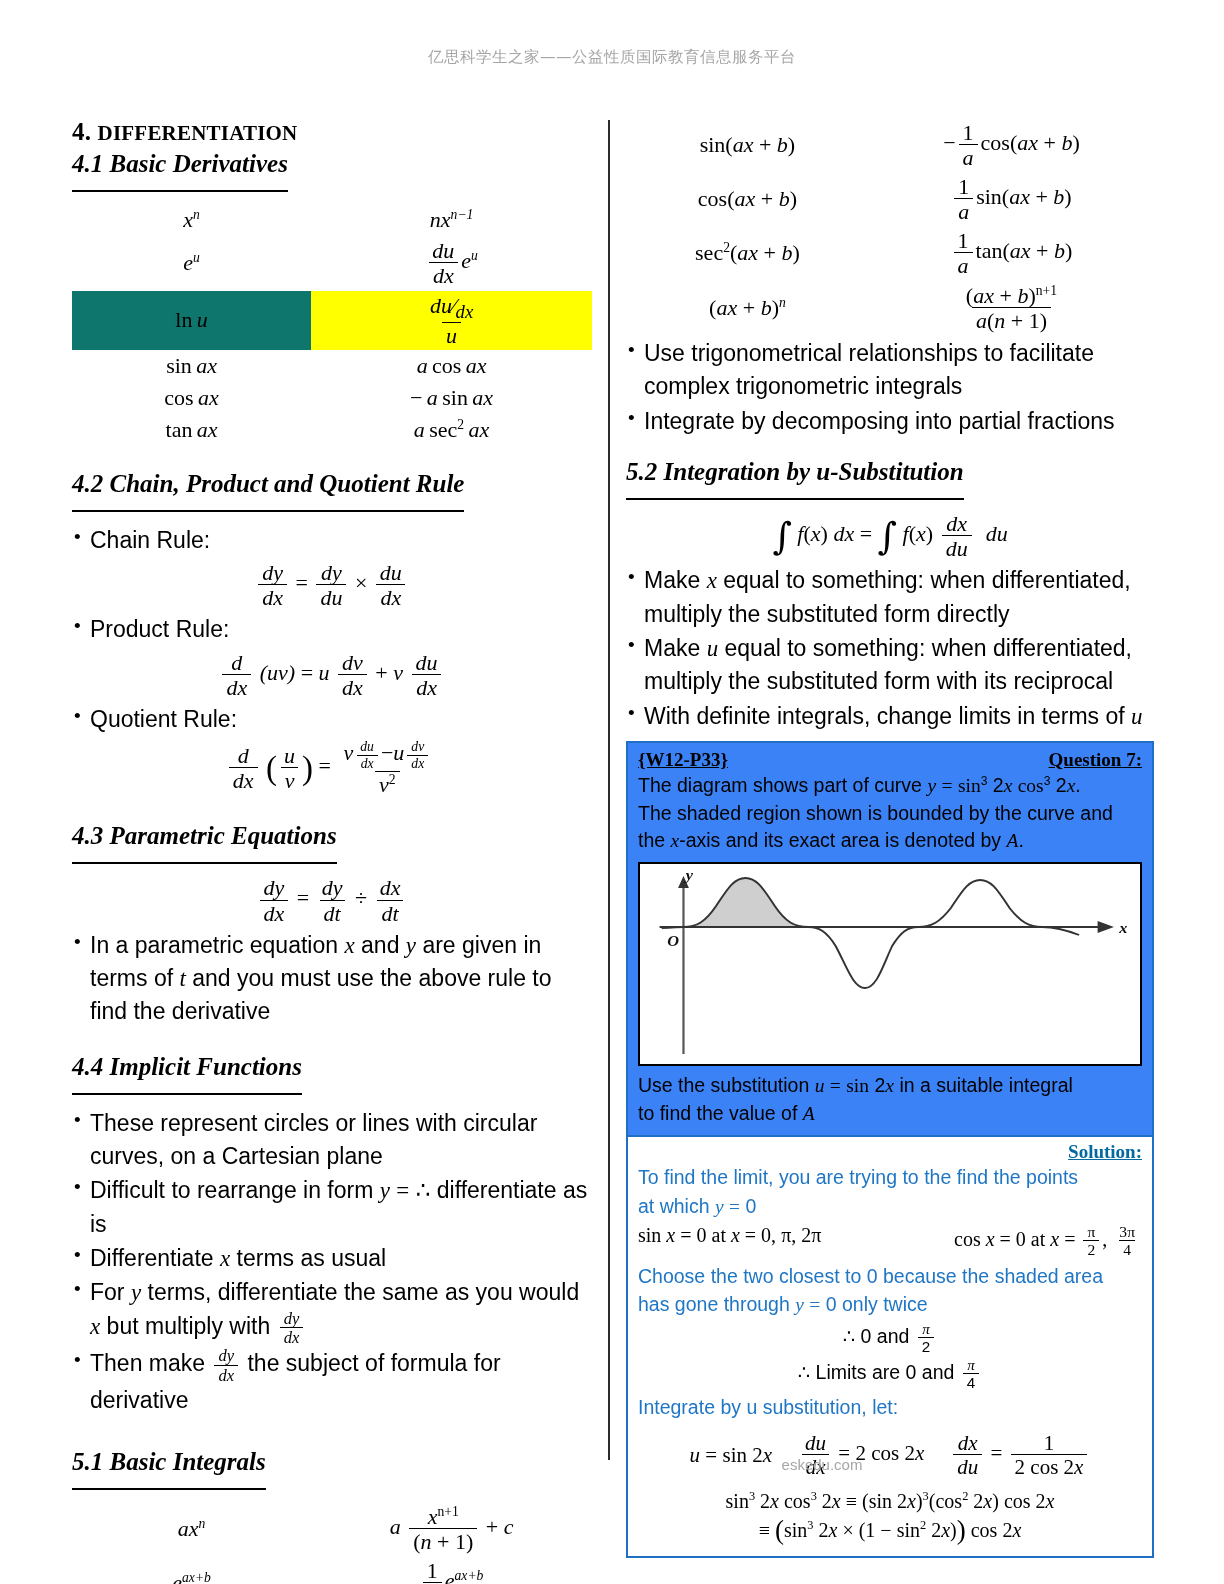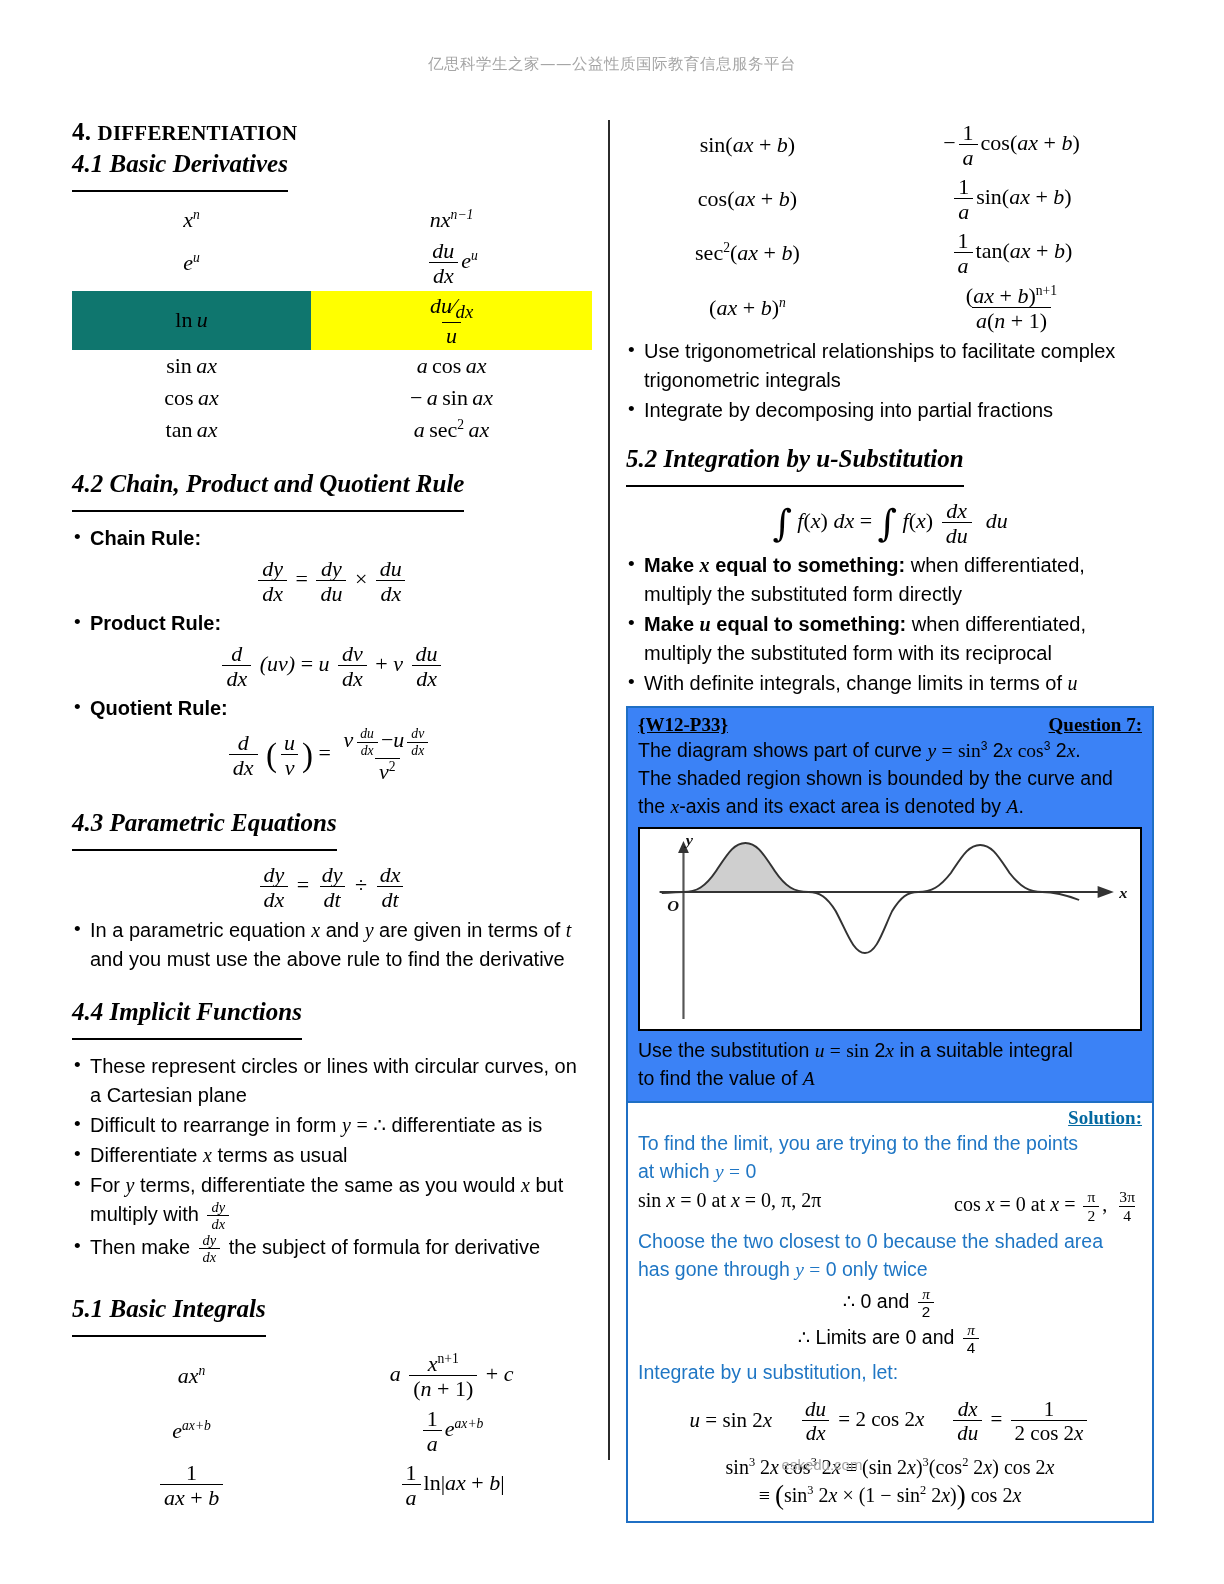--- a/index.html
+++ b/index.html
@@ -8,21 +8,21 @@
     background:#ffffff;
     font-family:"Liberation Sans", sans-serif;
     color:#000;
     position:relative;
     overflow:hidden;
   }
   .page{position:relative;width:1224px;height:1584px;}
 
   
   .site-header{
-    position:absolute;top:54px;left:0;width:1224px;
+    position:absolute;top:47px;left:0;width:1224px;
     text-align:center;
     font-family:"DejaVu Sans", sans-serif;
     font-size:15.5px;color:#a6a6a6;letter-spacing:.5px;
   }
   .site-footer{
     position:absolute;top:1456px;left:0;width:1224px;
     text-align:center;
     font-family:"Liberation Sans", sans-serif;
     font-size:15px;color:#a6a6a6;
   }
@@ -78,27 +78,27 @@
   }
   .ftable td.lhs{width:46%;}
   .ftable td.rhs{width:54%;}
   .hl{background:#FFFF00;}
   .hl-lhs{background:#0f766e;text-align:left;padding-left:8px;}
 
   
   ul.b{list-style:none;margin:2px 0 2px 0;padding:0;}
   ul.b>li{
     position:relative;padding-left:18px;margin:1px 0;
-    font-size:20px;line-height:1.45;
+    font-size:23px;line-height:1.45;
     font-family:"Liberation Sans", sans-serif;
   }
   ul.b>li:before{
     content:"\2022";position:absolute;left:2px;top:-1px;font-size:19px;
   }
-  ul.b>li b{font-weight:bold;}
+  ul.b>li b{font-weight:normal;}
 
   .centerline{text-align:center;font-family:"Liberation Serif", serif;font-size:22px;margin:4px 0;}
 
   
   .qbox{
     border:2.5px solid #1F6FC4;
     background:#3b82f6;
     padding:6px 10px 8px 10px;
     margin-top:8px;
   }

